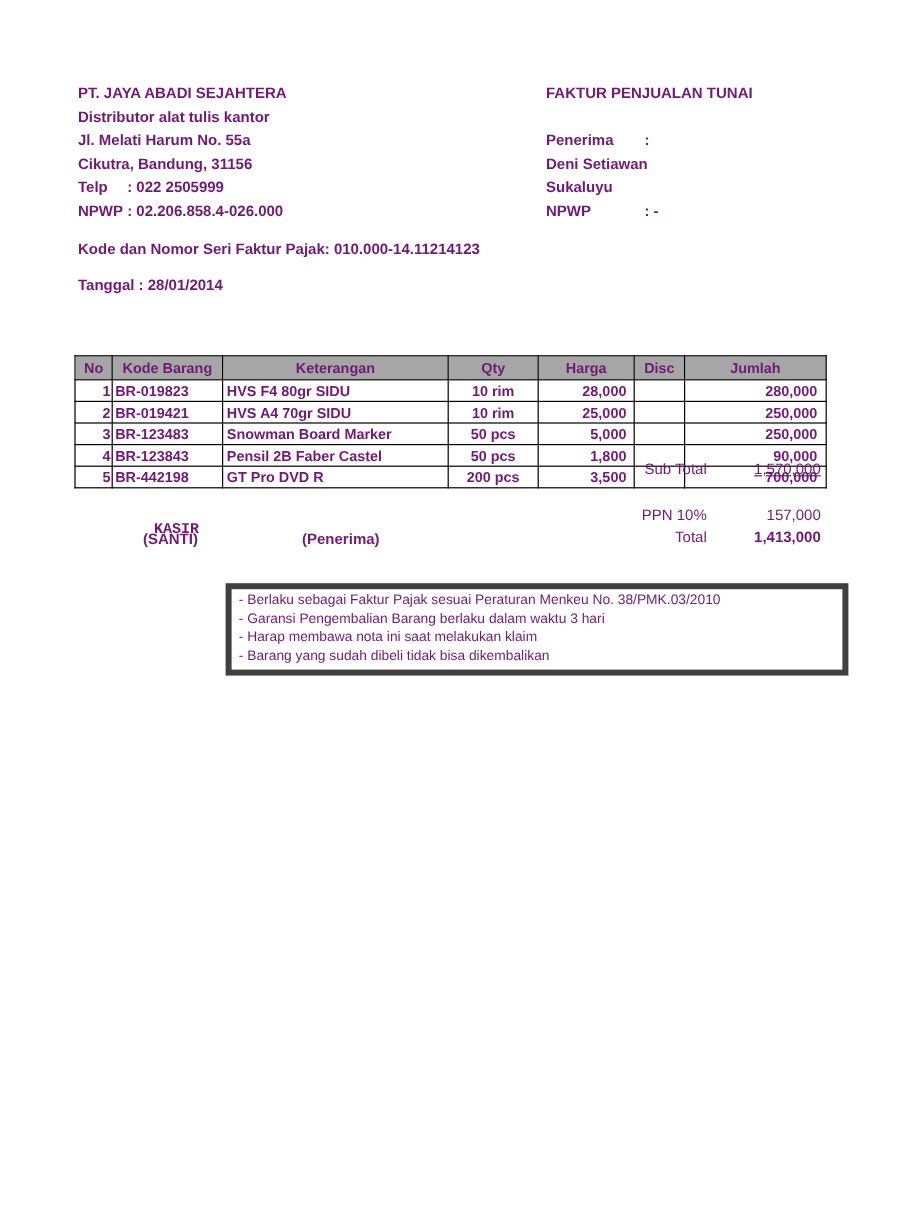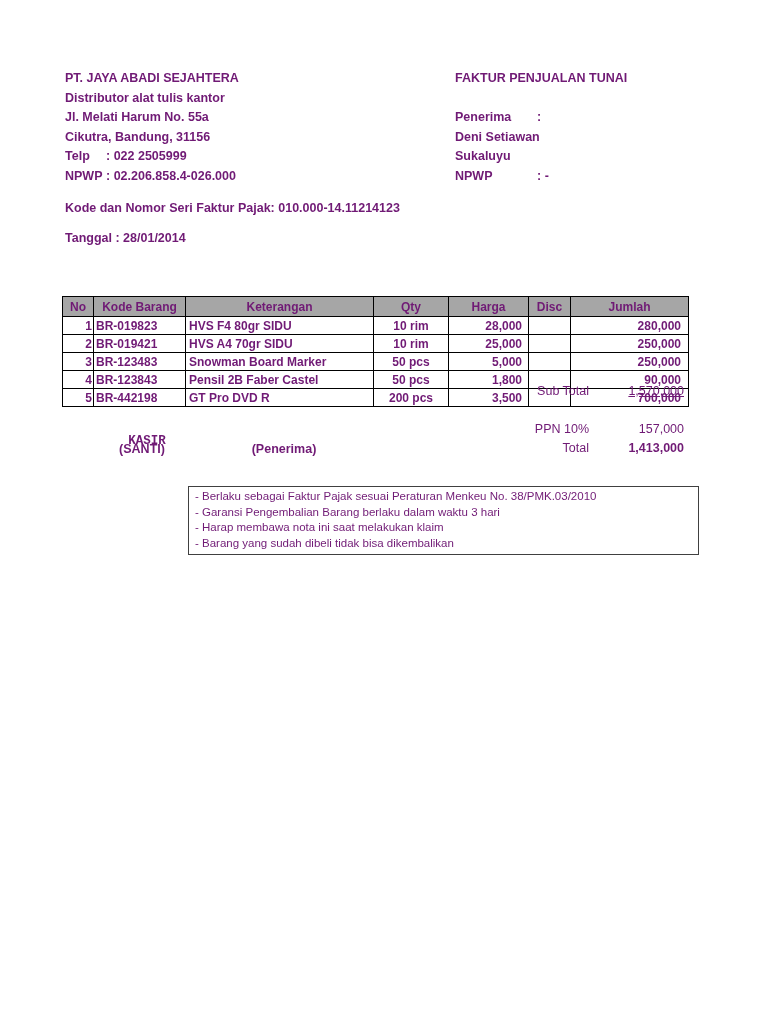--- a/index.html
+++ b/index.html
@@ -32,21 +32,21 @@
   td.c4{text-align:right;padding-right:6px;}
   td.c5{text-align:center;}
   td.c6{text-align:right;padding-right:7px;}
   
   .tot-label{width:153px;text-align:right;font-size:12.5px;font-weight:400;line-height:16px;left:436px;}
   .tot-value{width:180px;text-align:right;font-size:12.5px;font-weight:400;line-height:16px;left:504px;}
   .tot-value.bold{font-weight:700;}
   
   .sig{width:80px;text-align:center;font-size:12.5px;font-weight:700;line-height:16px;}
   
-  .notes{left:188px;top:486px;width:499px;border:1px solid #404040;padding:2px 4px 3px 6px;
+  .notes{left:188px;top:486px;width:499px;border:5px solid #404040;padding:2px 4px 3px 6px;
     font-size:11.5px;font-weight:400;line-height:15.6px;background:#fff;}
 </style>
 </head>
 <body>
 
 <div class="page">
 
   <div class="abs seller">
     <div>PT. JAYA ABADI SEJAHTERA</div>
     <div>Distributor alat tulis kantor</div>

